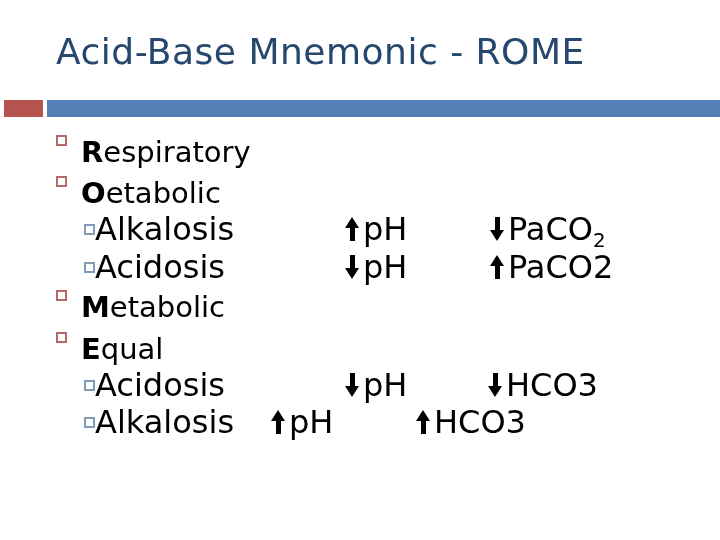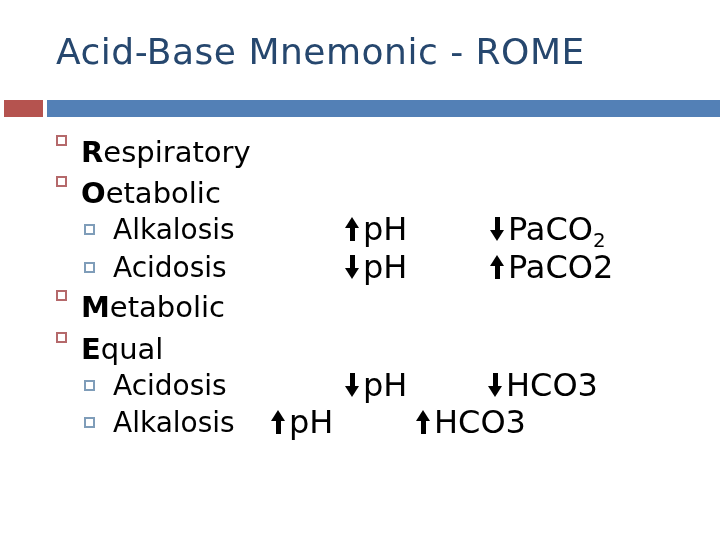--- a/index.html
+++ b/index.html
@@ -41,22 +41,22 @@
     display:flex;align-items:flex-start;gap:14px;
     font-size:29px;white-space:nowrap;
   }
   .l1 .lead{font-weight:bold;}
   .b1{
     width:7px;height:7px;flex:0 0 auto;
     border:2px solid #B5696B;background:#ffffff;
   }
   .l2{
     position:absolute;left:84px;top:0;height:34px;
-    display:flex;align-items:center;gap:18px;
-    font-size:28px;white-space:nowrap;
+    display:flex;align-items:center;gap:0;
+    font-size:32px;white-space:nowrap;
   }
   .b2{
     width:7px;height:7px;flex:0 0 auto;
     border:2px solid #7F9DB9;background:#ffffff;
   }
   .val{
     position:absolute;top:0;height:34px;
     display:flex;align-items:center;
     font-size:32px;white-space:nowrap;
   }

